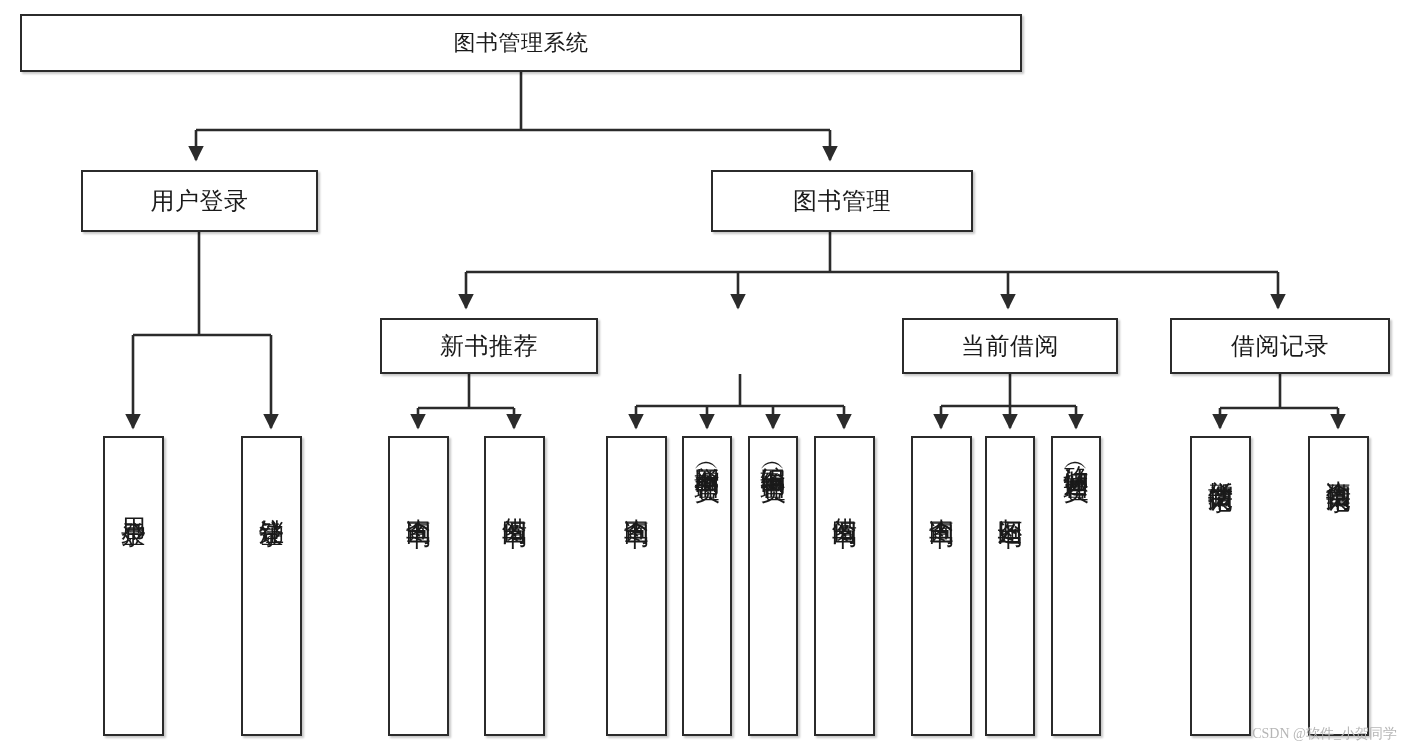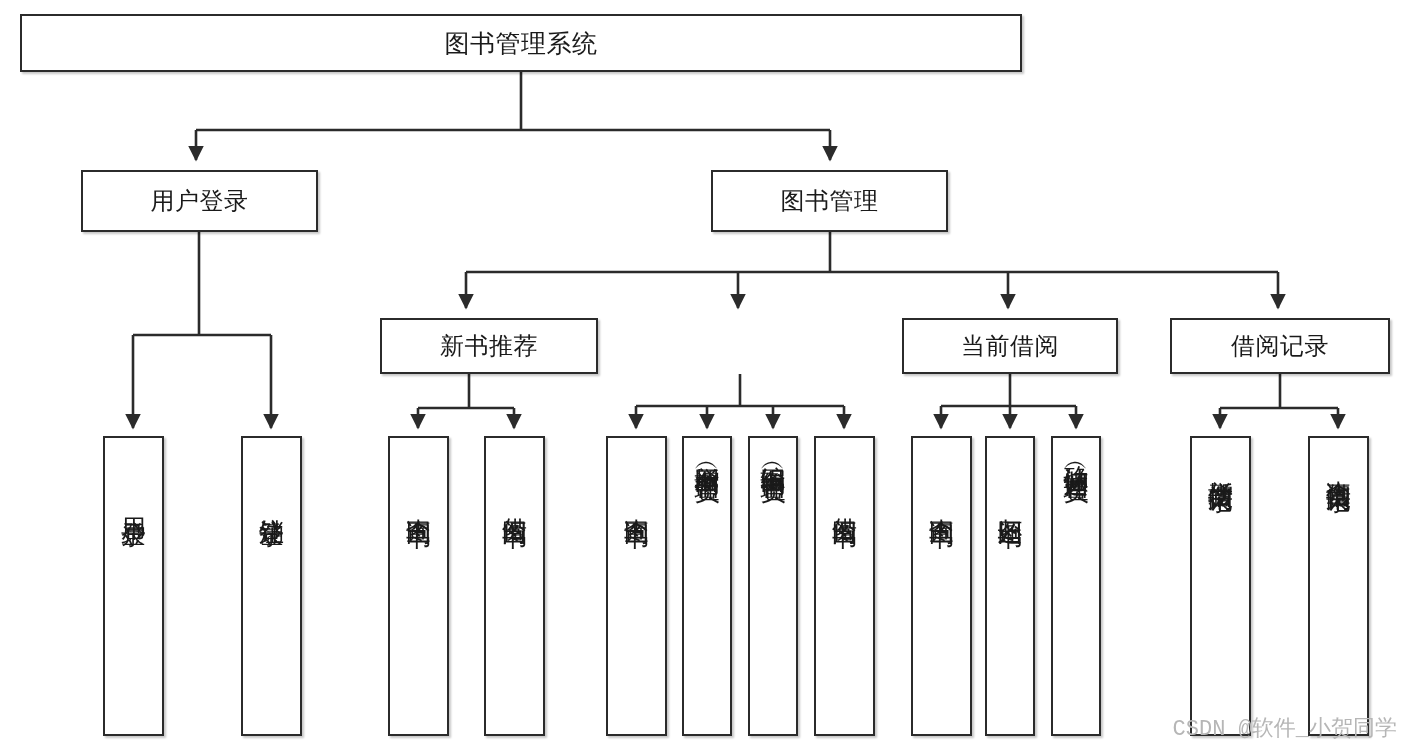--- a/index.html
+++ b/index.html
@@ -37,45 +37,45 @@
     color: #1a1a1a;
     text-align: center;
     line-height: 1.15;
     letter-spacing: 0.5px;
     white-space: nowrap;
   }
   .node.horiz .label {
     font-size: 24px;
   }
   .node.root .label {
-    font-size: 25px;
+    font-size: 22px;
   }
   .node.vert {
     align-items: flex-start;
     justify-content: center;
     padding-top: 14px;
   }
   .node.vert .label {
     writing-mode: vertical-rl;
     text-orientation: upright;
     font-size: 25px;
     line-height: 1.0;
     letter-spacing: 2px;
     white-space: normal;
     max-height: 100%;
   }
   .watermark {
     position: absolute;
     right: 8px;
     bottom: 4px;
-    font-size: 22px;
+    font-size: 14px;
     color: #b6b6b6;
     z-index: 5;
     white-space: nowrap;
-    font-family: Liberation Mono, monospace;
+    font-family: Liberation Serif, serif;
   }
 </style>
 </head>
 <body>
 
 <div id="canvas">
 
   <svg id="edges" viewBox="0 0 1405 747" xmlns="http://www.w3.org/2000/svg">
     <defs>
       <marker id="arrow" viewBox="0 0 10 10" refX="9" refY="5" markerWidth="6" markerHeight="6" orient="auto-start-reverse">
@@ -126,21 +126,21 @@
     </g>
   </svg>
 
   <div class="node root horiz" style="left:20px; top:14px; width:1002px; height:58px;">
     <span class="label">图书管理系统</span>
   </div>
 
   <div class="node horiz" style="left:81px; top:170px; width:237px; height:62px;">
     <span class="label">用户登录</span>
   </div>
-  <div class="node horiz" style="left:711px; top:170px; width:237px; height:62px;">
+  <div class="node horiz" style="left:711px; top:170px; width:262px; height:62px;">
     <span class="label">图书管理</span>
   </div>
 
   <div class="node horiz" style="left:380px; top:318px; width:218px; height:56px;">
     <span class="label">新书推荐</span>
   </div>
   <div class="node horiz" style="left:902px; top:318px; width:216px; height:56px;">
     <span class="label">当前借阅</span>
   </div>
   <div class="node horiz" style="left:1170px; top:318px; width:220px; height:56px;">

